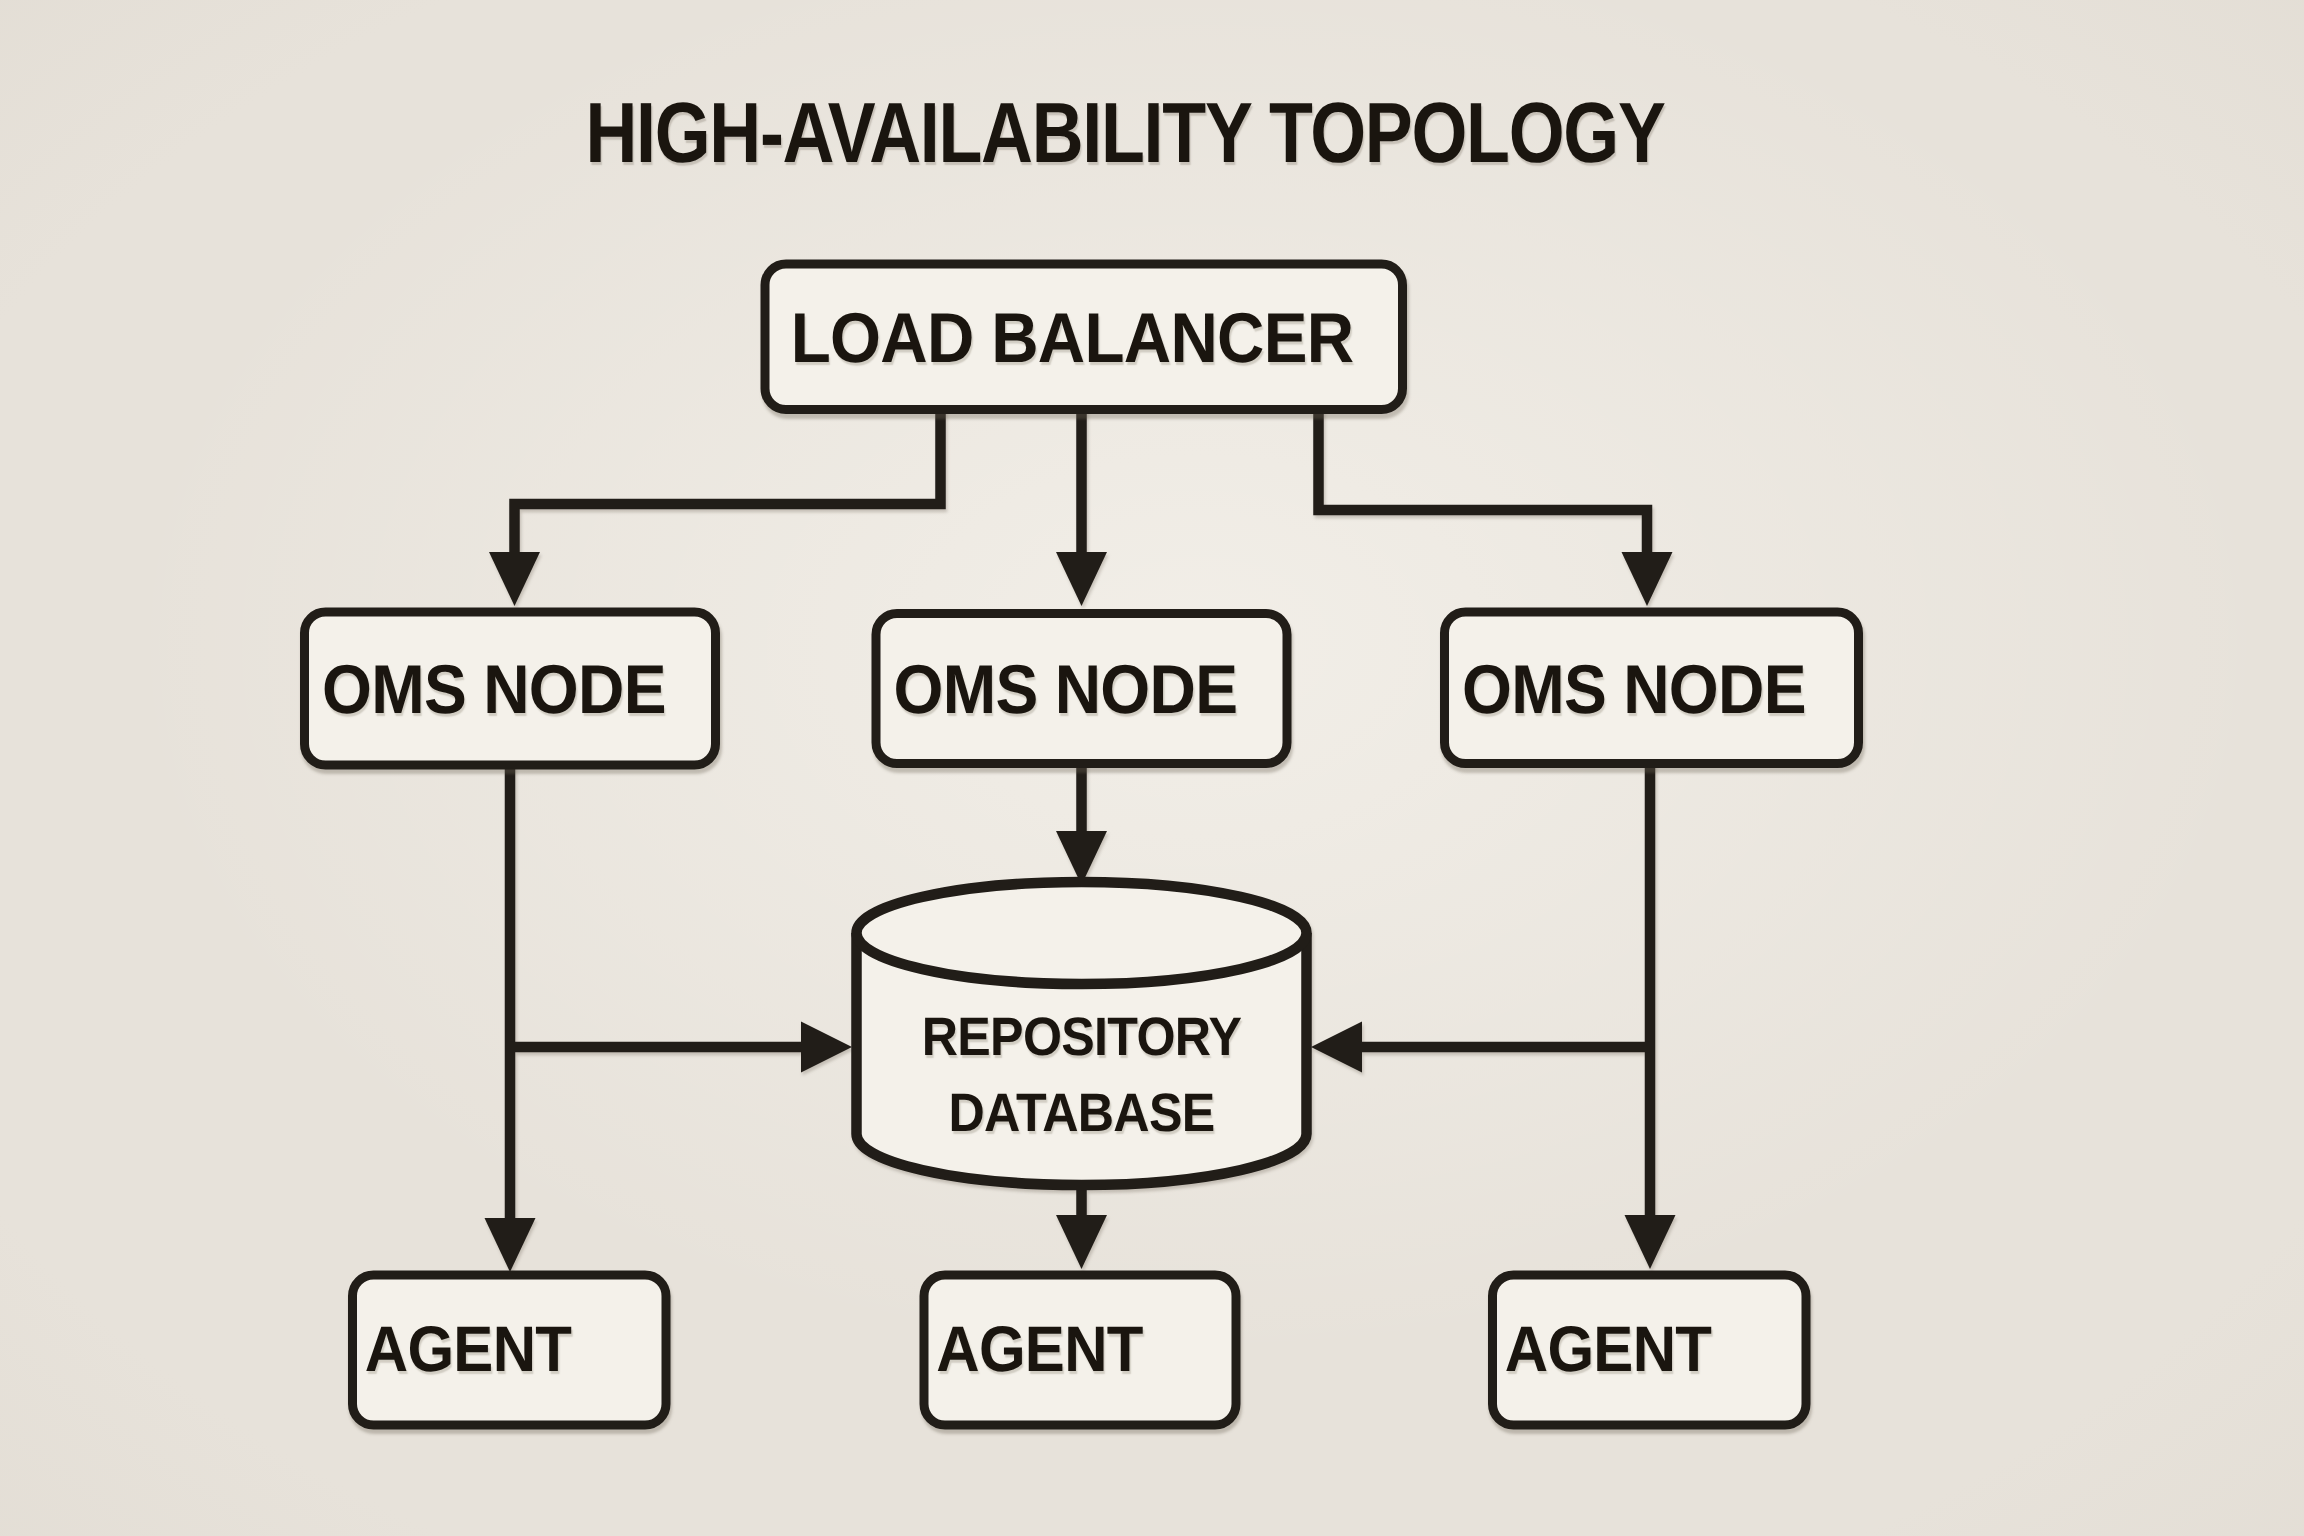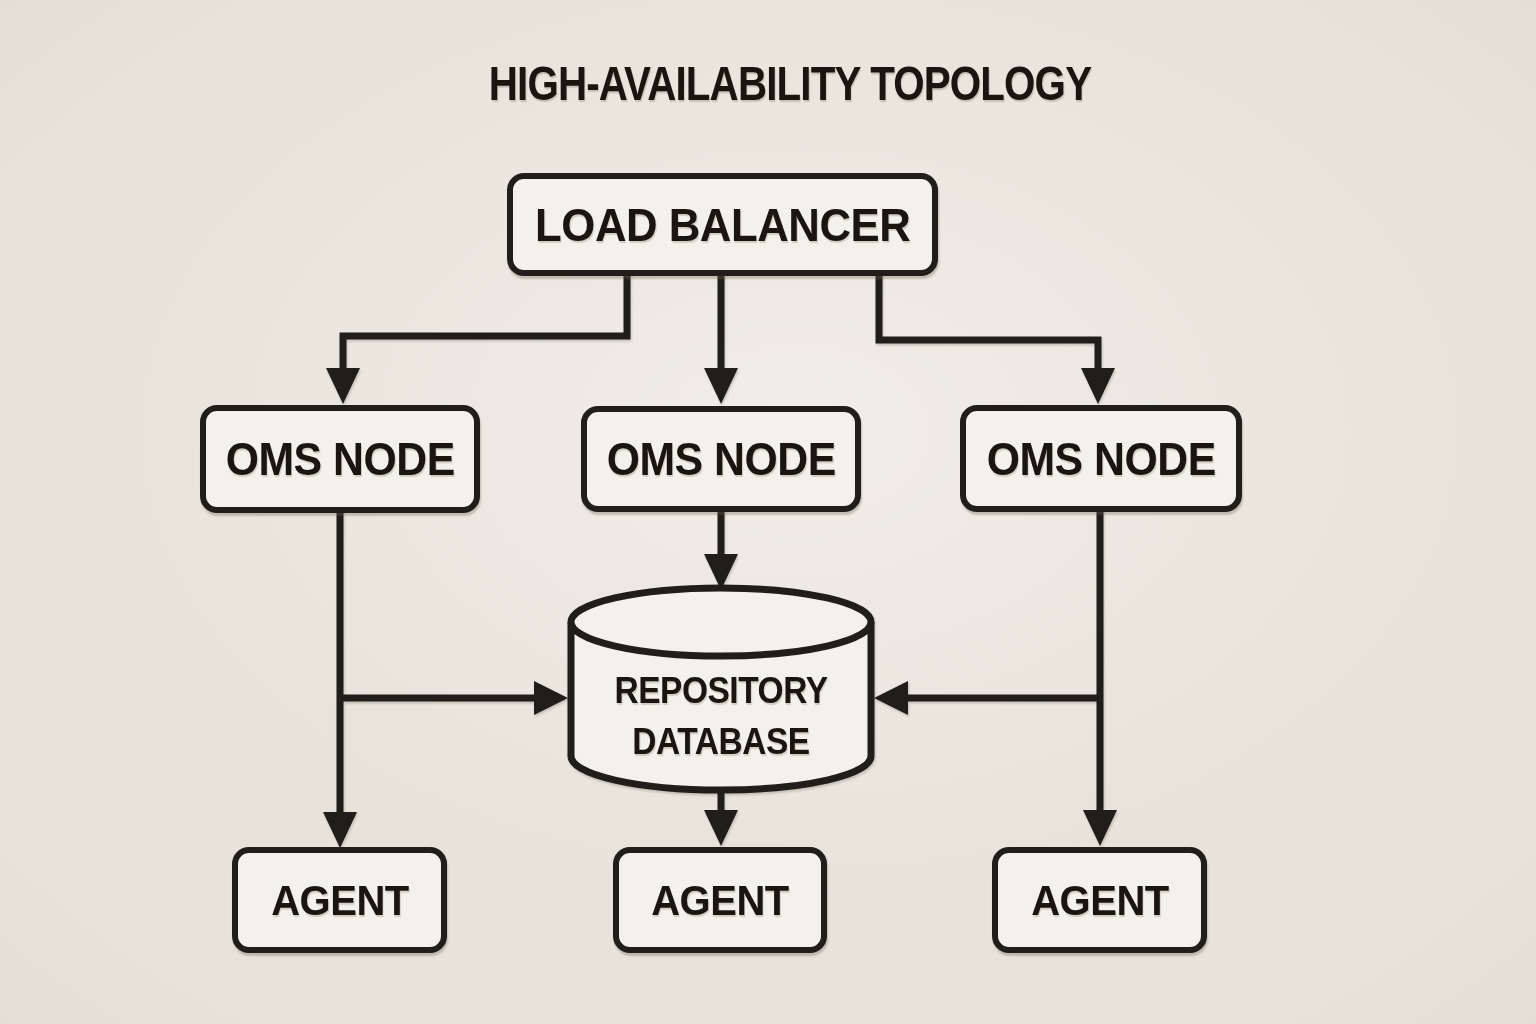--- a/index.html
+++ b/index.html
@@ -16,36 +16,36 @@
   }
   .stage{
     position:relative;
     width:1536px;height:1024px;
     background:
       radial-gradient(ellipse 1200px 800px at 52% 42%, rgba(255,253,248,.45) 0%, rgba(255,253,248,0) 60%),
       radial-gradient(ellipse 1600px 1100px at 50% 50%, var(--background) 55%, #dad4ca 100%);
   }
   .title{
     position:absolute;
-    left:790px;top:56px;
+    left:750px;top:56px;
     transform:translateX(-50%);
     white-space:nowrap;
-    font-size:48px;
+    font-size:57px;
     font-weight:bold;
     color:var(--text);
     letter-spacing:-1px;
     text-shadow:1px 2px 1px rgba(120,110,95,.30);
   }
   .title .squeeze{display:inline-block;transform:scaleX(.84);transform-origin:center;}
   .node{
     position:absolute;
     border:6px solid var(--ink);
     border-radius:17px;
     background:var(--node-fill);
-    display:flex;align-items:center;justify-content:center;
+    display:flex;align-items:center;
     box-shadow:1px 3px 2px rgba(110,100,85,.35);
   }
   .label{
     display:inline-block;
     font-weight:bold;
     color:var(--text);
     letter-spacing:-.5px;
     transform:scaleX(.93);
     transform-origin:center;
     white-space:nowrap;

